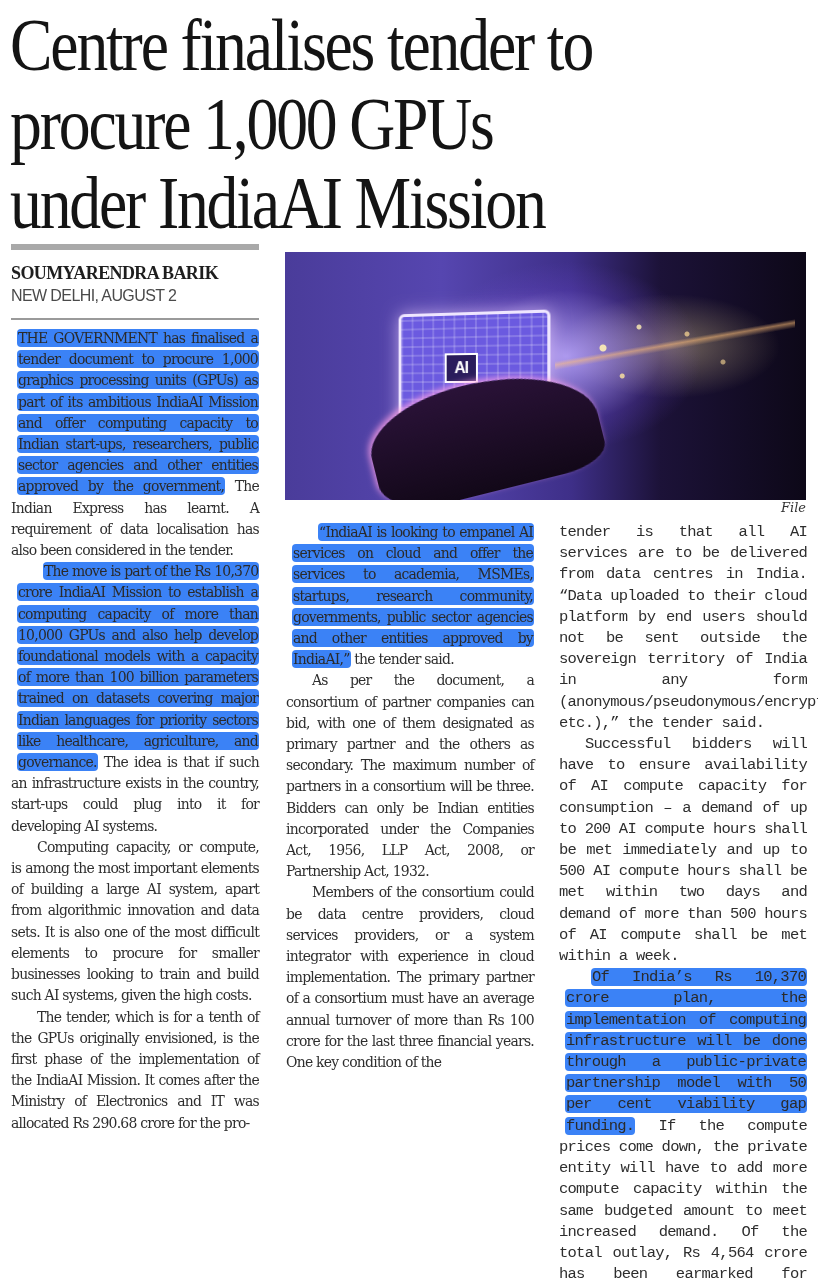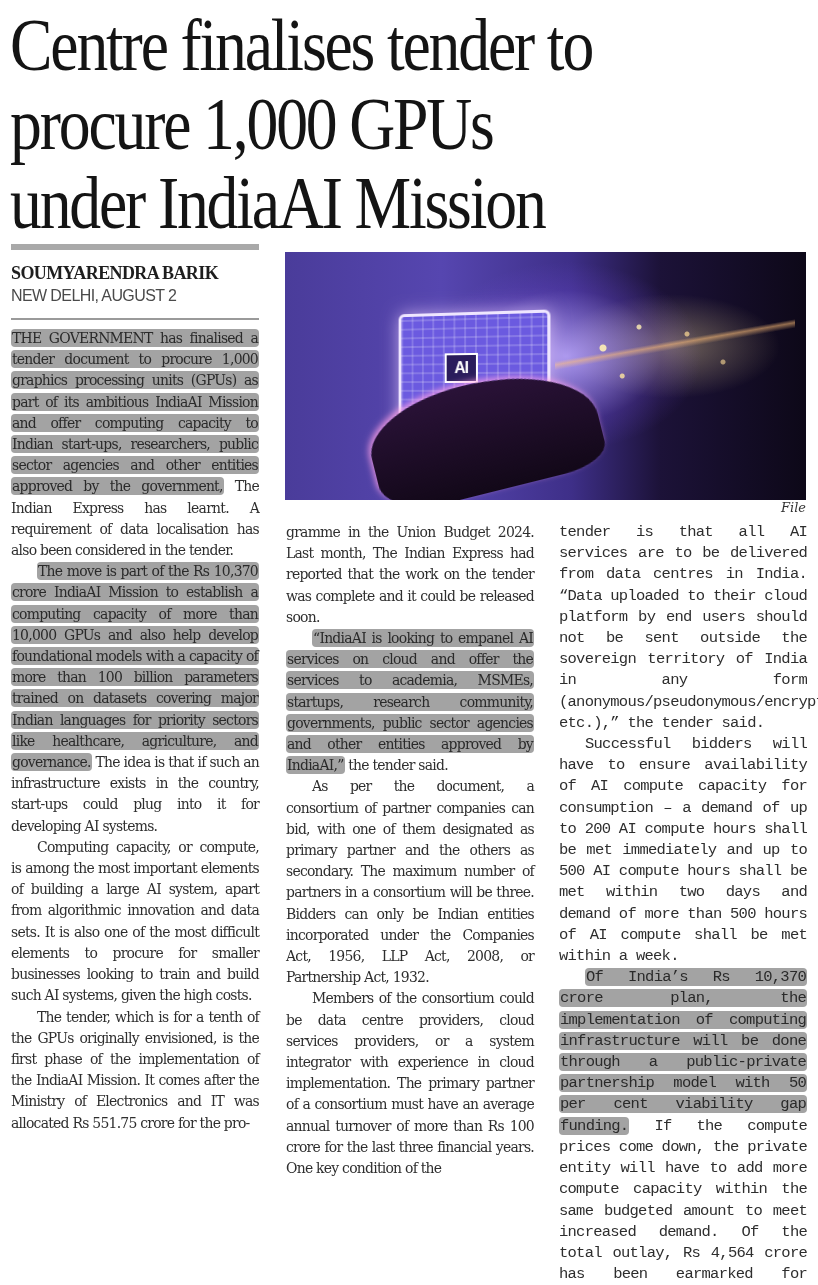--- a/index.html
+++ b/index.html
@@ -86,22 +86,22 @@
       font-size: 15.5px; line-height: 21.2px; color: #2e2e2e;
       text-align: justify; letter-spacing: -0.75px;
       font-stretch: condensed;
     }
     .col p { margin: 0; text-indent: 0; }
     .col p.ind { text-indent: 26px; }
     .col1 { left: 11px; top: 328px; width: 248px; }
     .col2 { left: 286px; top: 522px; width: 248px; }
     .col3 { left: 559px; top: 522px; width: 248px; font-family: Liberation Mono, monospace; }
     mark {
-      background: #a3a3a3; color: #2a2a2a; padding: 0 1px; border-radius: 4px;
-      -webkit-box-decoration-break: clone; box-decoration-break: clone;
+      background: #3b82f6; color: #2a2a2a; padding: 0 1px; border-radius: 4px;
+      -webkit-box-decoration-break: clone; box-decoration-break: clone; margin-left: 6px;
     }
   </style>
 </head>
 <body>
 
 <div class="headline">
   <div>Centre finalises tender to</div>
   <div>procure 1,000 GPUs</div>
   <div>under IndiaAI Mission</div>
 </div>
@@ -117,25 +117,24 @@
     <div class="chip-label">AI</div>
   </div>
   <div class="hand"></div>
 </div>
 <div class="photo-credit">File</div>
 
 <div class="col col1">
   <p><mark>THE GOVERNMENT has finalised a tender document to procure 1,000 graphics processing units (GPUs) as part of its ambitious IndiaAI Mission and offer computing capacity to Indian start-ups, researchers, public sector agencies and other entities approved by the government,</mark><span> The Indian Express has learnt. A requirement of data localisation has also been considered in the tender.</span></p>
   <p class="ind"><mark>The move is part of the Rs 10,370 crore IndiaAI Mission to establish a computing capacity of more than 10,000 GPUs and also help develop foundational models with a capacity of more than 100 billion parameters trained on datasets covering major Indian languages for priority sectors like healthcare, agriculture, and governance.</mark><span> The idea is that if such an infrastructure exists in the country, start-ups could plug into it for developing AI systems.</span></p>
   <p class="ind">Computing capacity, or compute, is among the most important elements of building a large AI system, apart from algorithmic innovation and data sets. It is also one of the most difficult elements to procure for smaller businesses looking to train and build such AI systems, given the high costs.</p>
-  <p class="ind">The tender, which is for a tenth of the GPUs originally envisioned, is the first phase of the implementation of the IndiaAI Mission. It comes after the Ministry of Electronics and IT was allocated Rs 551.75 crore for the pro-</p>
+  <p class="ind">The tender, which is for a tenth of the GPUs originally envisioned, is the first phase of the implementation of the IndiaAI Mission. It comes after the Ministry of Electronics and IT was allocated Rs 290.68 crore for the pro-</p>
 </div>
 
 <div class="col col2">
-  <p>gramme in the Union Budget 2024. Last month, The Indian Express had reported that the work on the tender was complete and it could be released soon.</p>
   <p class="ind"><mark>“IndiaAI is looking to empanel AI services on cloud and offer the services to academia, MSMEs, startups, research community, governments, public sector agencies and other entities approved by IndiaAI,”</mark><span> the tender said.</span></p>
   <p class="ind">As per the document, a consortium of partner companies can bid, with one of them designated as primary partner and the others as secondary. The maximum number of partners in a consortium will be three. Bidders can only be Indian entities incorporated under the Companies Act, 1956, LLP Act, 2008, or Partnership Act, 1932.</p>
   <p class="ind">Members of the consortium could be data centre providers, cloud services providers, or a system integrator with experience in cloud implementation. The primary partner of a consortium must have an average annual turnover of more than Rs 100 crore for the last three financial years. One key condition of the</p>
 </div>
 
 <div class="col col3">
   <p>tender is that all AI services are to be delivered from data centres in India. “Data uploaded to their cloud platform by end users should not be sent outside the sovereign territory of India in any form (anonymous/pseudonymous/encrypted, etc.),” the tender said.</p>
   <p class="ind">Successful bidders will have to ensure availability of AI compute capacity for consumption – a demand of up to 200 AI compute hours shall be met immediately and up to 500 AI compute hours shall be met within two days and demand of more than 500 hours of AI compute shall be met within a week.</p>
   <p class="ind"><mark>Of India’s Rs 10,370 crore plan, the implementation of computing infrastructure will be done through a public-private partnership model with 50 per cent viability gap funding.</mark><span> If the compute prices come down, the private entity will have to add more compute capacity within the same budgeted amount to meet increased demand. Of the total outlay, Rs 4,564 crore has been earmarked for building computing infrastructure.</span></p>
 </div>

